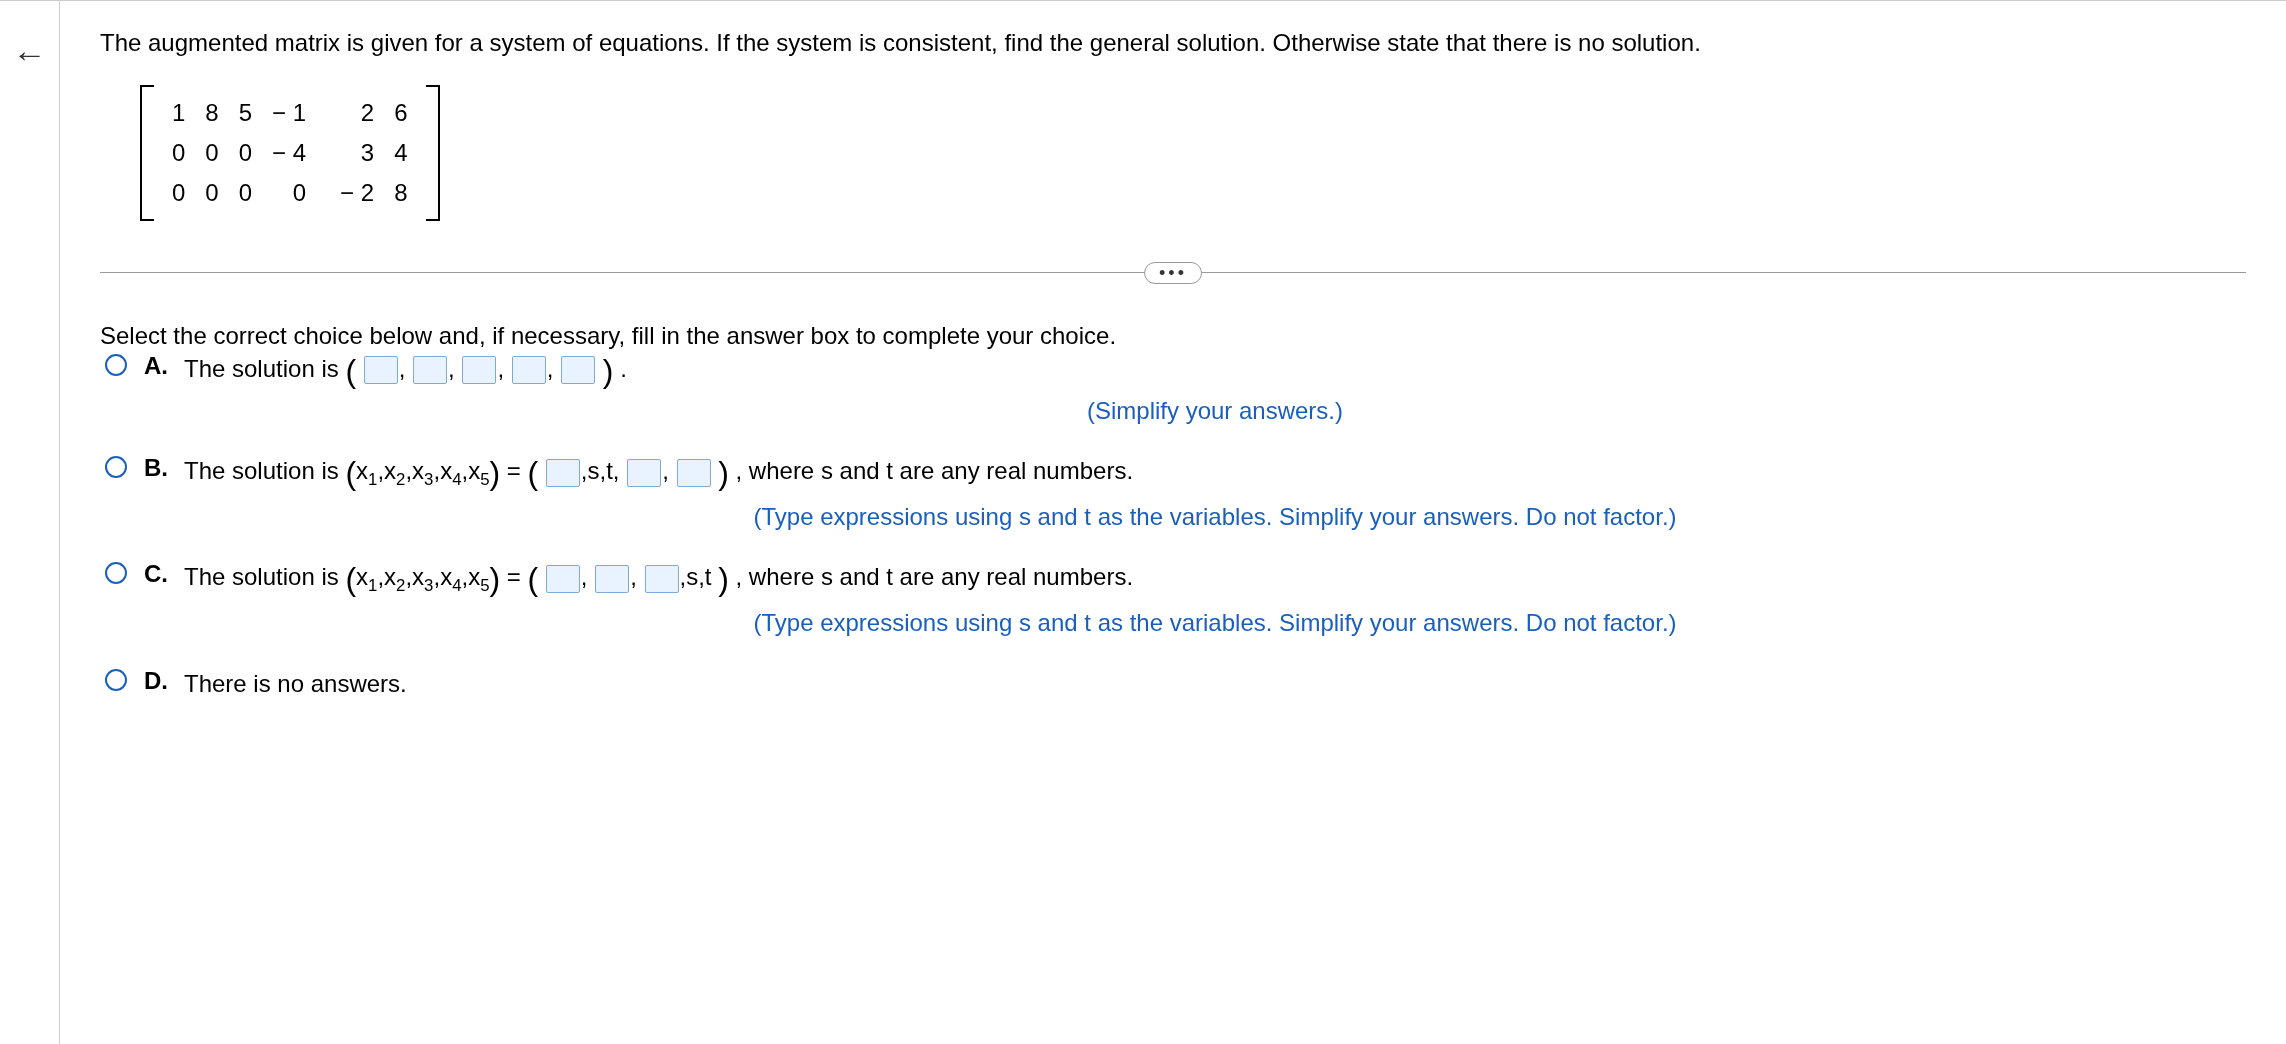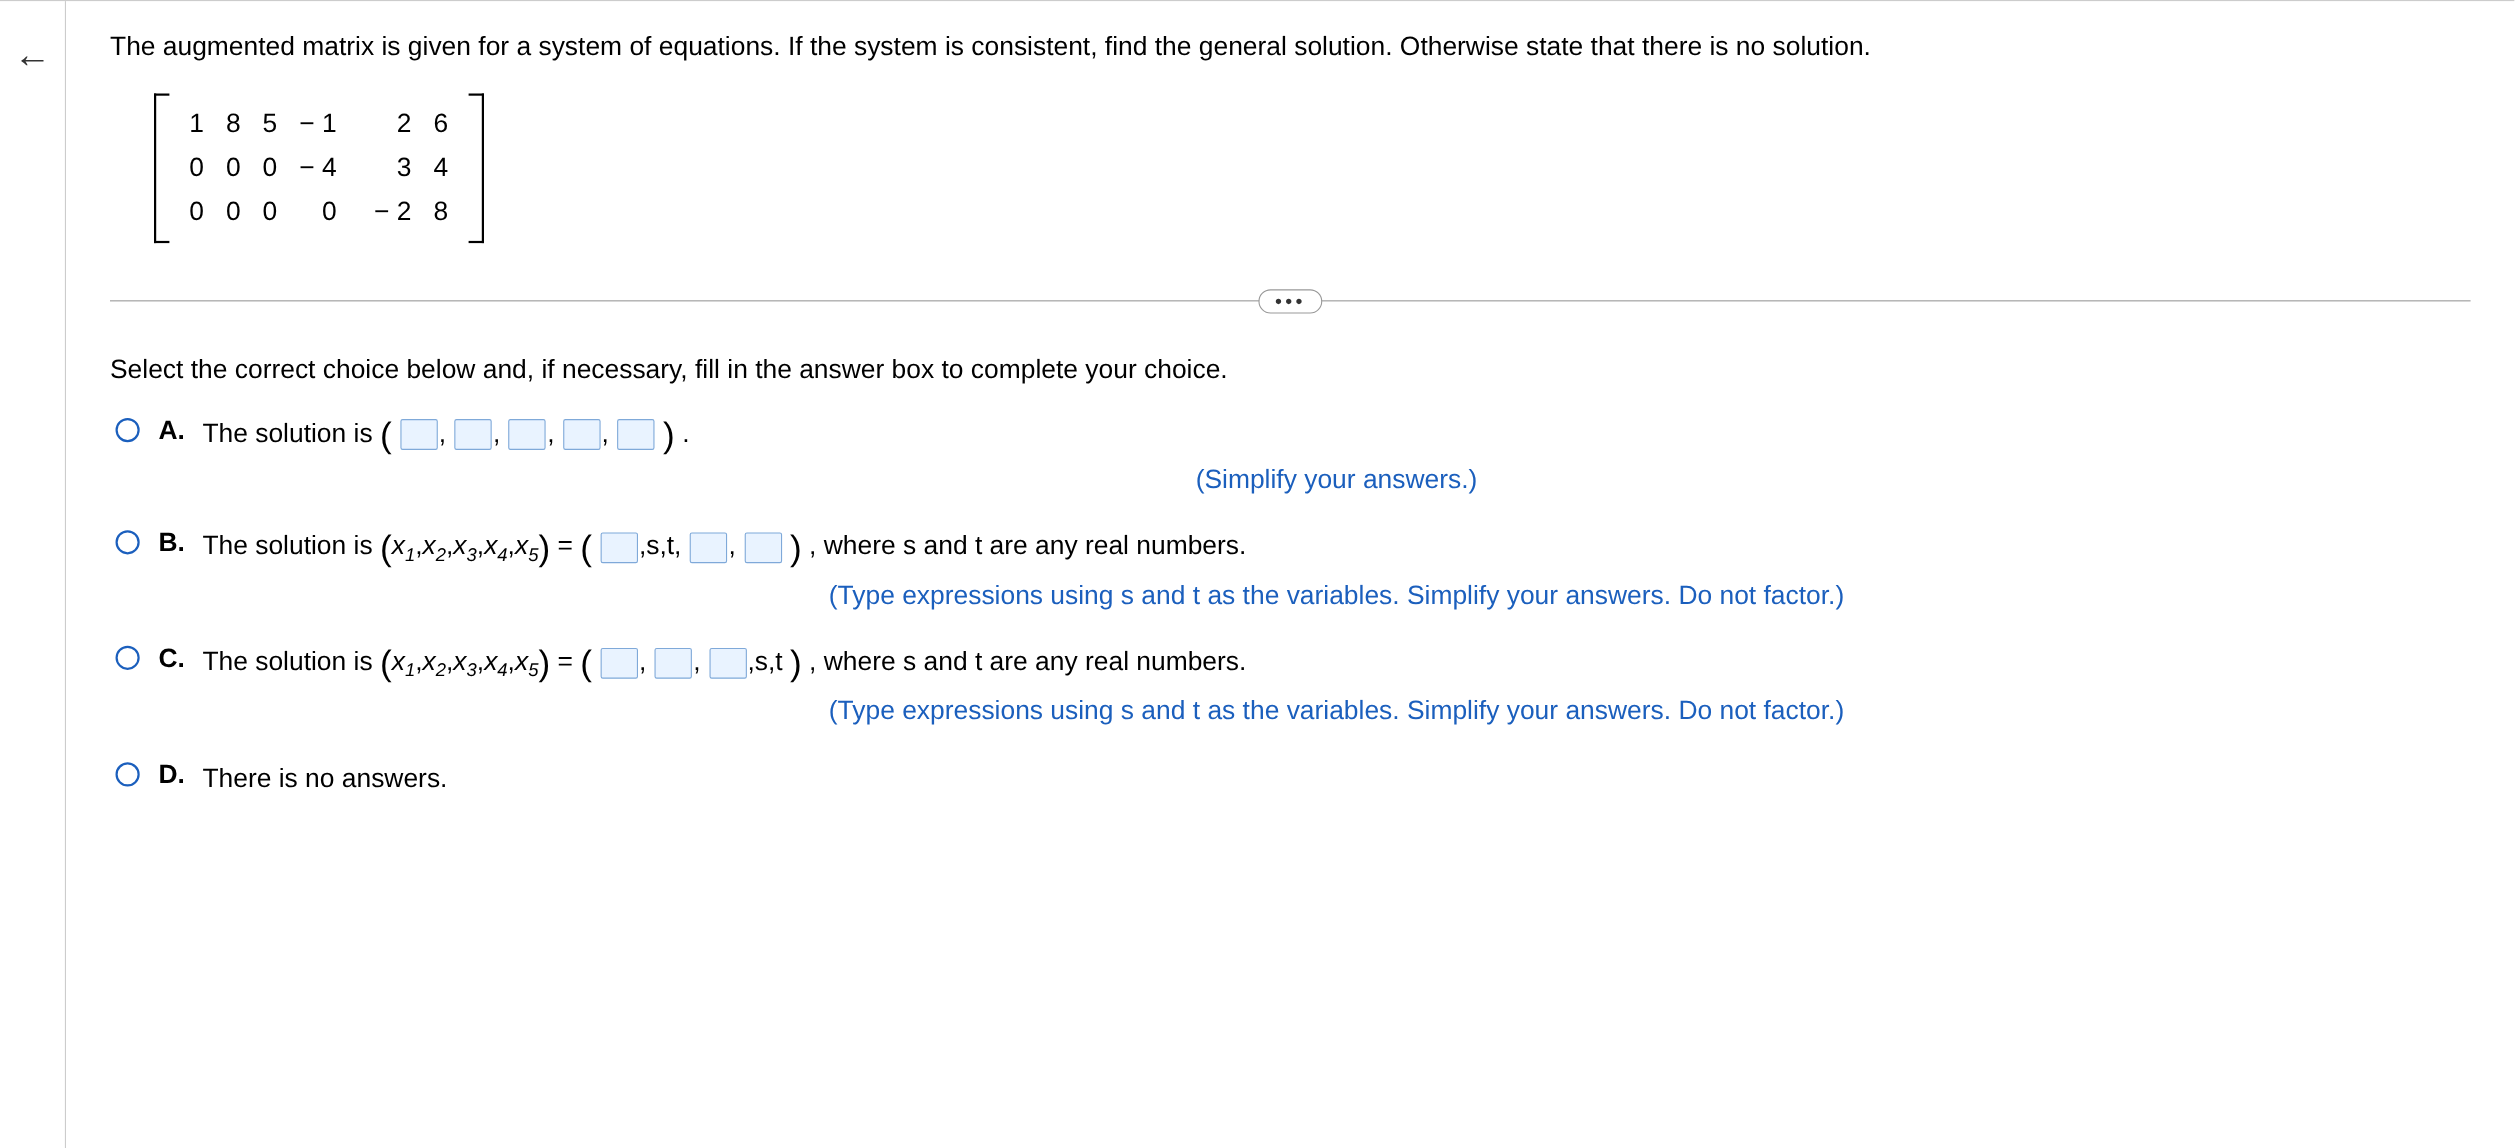--- a/index.html
+++ b/index.html
@@ -84,21 +84,21 @@
     background: #fff;
     border: 1px solid #999;
     border-radius: 14px;
     padding: 0 14px;
     font-size: 18px;
     line-height: 20px;
     letter-spacing: 3px;
     cursor: pointer;
     color: #333;
   }
-  .instruction { margin-bottom: 25px; }
+  .instruction { }
   .choices {}
   .choice {
     display: flex;
     align-items: flex-start;
     margin-bottom: 22px;
     gap: 14px;
   }
   .radio {
     appearance: none;
     width: 22px;
@@ -129,21 +129,21 @@
     vertical-align: middle;
     margin: 0 1px;
     border-radius: 2px;
   }
   .paren {
     font-size: 32px;
     vertical-align: middle;
     line-height: 0;
   }
   sub { font-size: 0.7em; vertical-align: sub; }
-  .mathvar { font-style: italic; }
+  .mathvar { }
 </style>
 </head>
 <body>
 
 <div class="page">
   <div class="left-gutter">
     <span class="back-arrow">←</span>
   </div>
 
   <div class="content">

